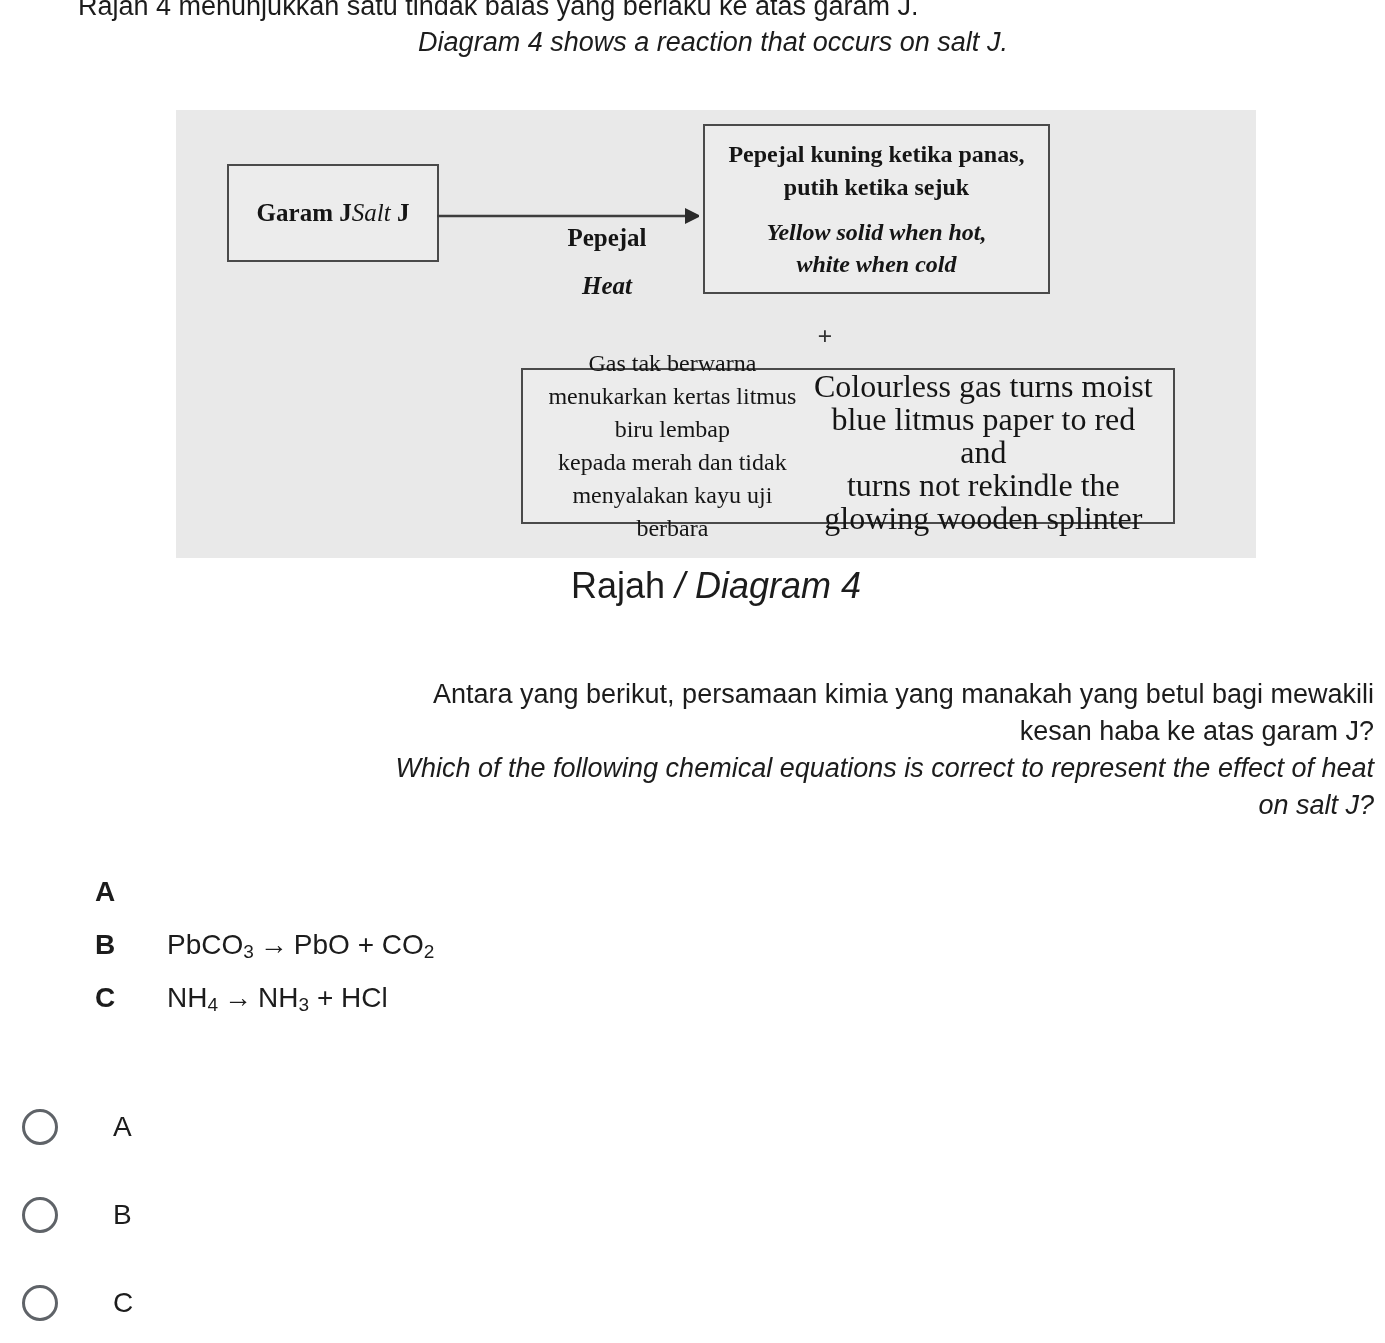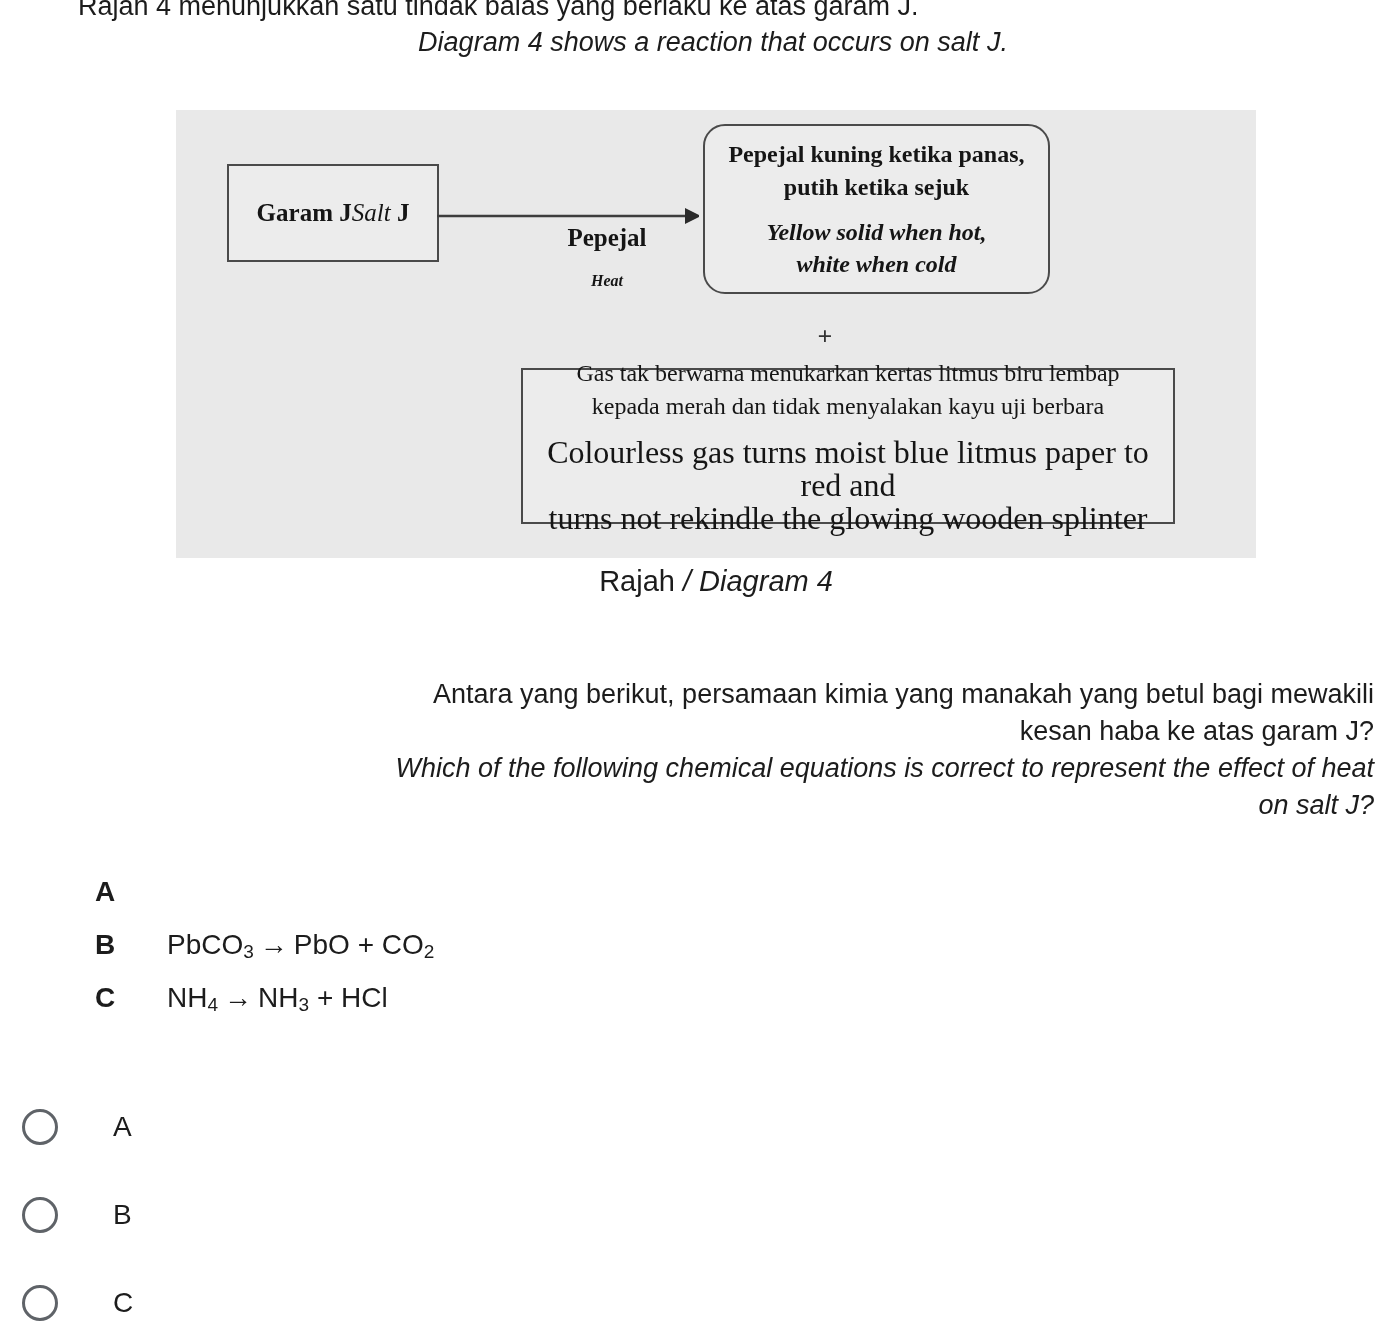--- a/index.html
+++ b/index.html
@@ -95,36 +95,35 @@
   }
   #arrow-label-en {
     position: absolute;
     left: 70px;
     top: 104px;
     width: 200px;
     text-align: center;
     font-family: "Liberation Serif", serif;
     font-style: italic;
     font-weight: bold;
-    font-size: 16px;
+    font-size: 25px;
     color: #151515;
   }
 
   
   #box-product {
     left: 527px;
     top: 14px;
     width: 347px;
     height: 170px;
     display: flex;
     flex-direction: column;
     align-items: center;
     justify-content: center;
     padding: 6px 10px;
-    border-radius: 22px;
   }
   #box-product .ms {
     font-weight: bold;
     font-size: 24px;
     line-height: 33px;
   }
   #box-product .en {
     font-style: italic;
     font-weight: bold;
     font-size: 24px;
@@ -146,21 +145,21 @@
     color: #333;
   }
 
   
   #box-gas {
     left: 345px;
     top: 258px;
     width: 654px;
     height: 156px;
     display: flex;
-    flex-direction: column;
+    flex-direction: row;
     align-items: center;
     justify-content: center;
     padding: 4px 14px;
   }
   #box-gas .ms {
     font-size: 24px;
     line-height: 33px;
   }
   #box-gas .en {
     font-size: 32px;
@@ -168,21 +167,21 @@
     margin-top: 13px;
   }
 
   
   #diagram-caption {
     position: absolute;
     left: 176px;
     top: 565px;
     width: 1080px;
     text-align: center;
-    font-size: 29px;
+    font-size: 36px;
     color: #1c1c1c;
   }
   #diagram-caption .it { font-style: italic; }
 
   
   #question {
     position: absolute;
     left: 84px;
     top: 676px;
     width: 1290px;

